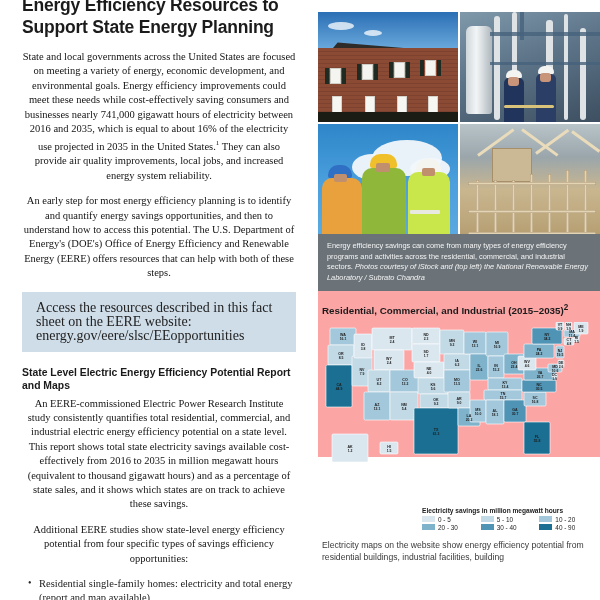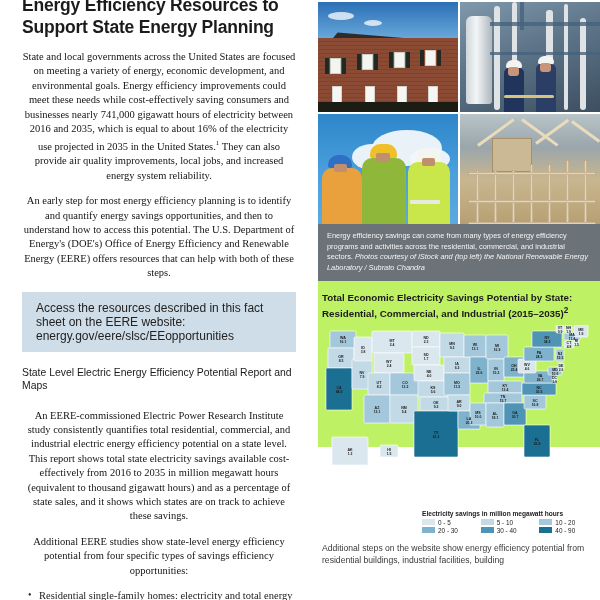--- a/index.html
+++ b/index.html
@@ -36,62 +36,62 @@
     margin-bottom: 11px;
   }
   .sup { font-size: 7px; vertical-align: super; }
 
   .callout {
     background: #cfdde8;
     padding: 9px 14px 9px 14px;
     margin: 2px 0 14px 0;
   }
   .callout p {
-    font-family: Liberation Sans, sans-serif;
-    font-size: 12px;
+    font-family: Liberation Serif, serif;
+    font-size: 14px;
     line-height: 14px;
     color: #222;
   }
 
   h2.section {
     font-family: "Liberation Sans", sans-serif;
     font-weight: bold;
     font-size: 13.5px;
     line-height: 17px;
     color: #2f79a8;
     margin-bottom: 3px;
   }
   h3.sub {
     font-family: "Liberation Sans", sans-serif;
-    font-weight: normal;
+    font-weight: bold;
     font-size: 10.4px;
     line-height: 13.5px;
     color: #1a1a1a;
-    margin-bottom: 16px;
+    margin-bottom: 4px;
   }
   ul.bullets { list-style: none; margin: 0 0 0 4px; }
   ul.bullets li {
     font-family: "Liberation Serif", serif;
     font-size: 10.5px;
     line-height: 14.4px;
     padding-left: 13px;
     position: relative;
     margin-bottom: 6px;
   }
   ul.bullets li::before {
     content: "\2022";
     position: absolute; left: 2px; top: -1px;
     font-size: 10px; color: #222;
   }
 
   
   .right-col {
-    position: absolute; left: 318px; top: 2px;
+    position: absolute; left: 318px; top: 12px;
     width: 282px; height: 445px;
-    background: #bef264;
+    background: #fca5a5;
   }
   .photo-grid {
     position: relative;
     width: 282px; height: 222px;
     display: grid;
     grid-template-columns: 1fr 1fr;
     grid-template-rows: 1fr 1fr;
     gap: 2px;
     background: #fff;
   }
@@ -336,21 +336,20 @@
         <div class="stud" style="left:8px;top:108px;width:128px;height:4px;"></div>
       </div>
     </div>
 
     <div class="photo-caption">
       <span>Energy efficiency savings can come from many types of energy efficiency programs and activities across the residential, commercial, and industrial sectors.</span>
       <em>Photos courtesy of iStock and (top left) the National Renewable Energy Laboratory / Subrato Chandra</em>
     </div>
 
     <div class="map-title">
-      <div>Total Economic Electricity Savings Potential by State:</div>
       <div><span>Residential, Commercial, and Industrial (2015–2035)</span><sup>2</sup></div>
     </div>
 
     <div class="map-wrap">
       <svg width="282" height="170" viewBox="0 0 282 170">
         <g id="states" stroke="#ffffff" stroke-width="0.6">
             <rect x="12" y="6" width="26" height="17" rx="1.2" fill="#a3c8db"></rect>
             <rect x="10" y="23" width="26" height="20" rx="1.2" fill="#c2d9e6"></rect>
             <rect x="8" y="43" width="26" height="42" rx="1.2" fill="#1b6f92"></rect>
             <rect x="34" y="34" width="20" height="30" rx="1.2" fill="#c2d9e6"></rect>
@@ -532,15 +531,15 @@
               <span class="lg-label">30 - 40</span>
             </div>
             <div class="lg-item">
               <span class="sw" style="background:#1b6f92"></span>
               <span class="lg-label">40 - 90</span>
             </div>
           </div>
       </div>
     </div>
 
-    <div class="map-note">Additional steps on the website show energy efficiency potential from residential buildings, industrial facilities, building</div>
+    <div class="map-note">Electricity maps on the website show energy efficiency potential from residential buildings, industrial facilities, building</div>
   </div>
 </div>
 
 </body></html>

